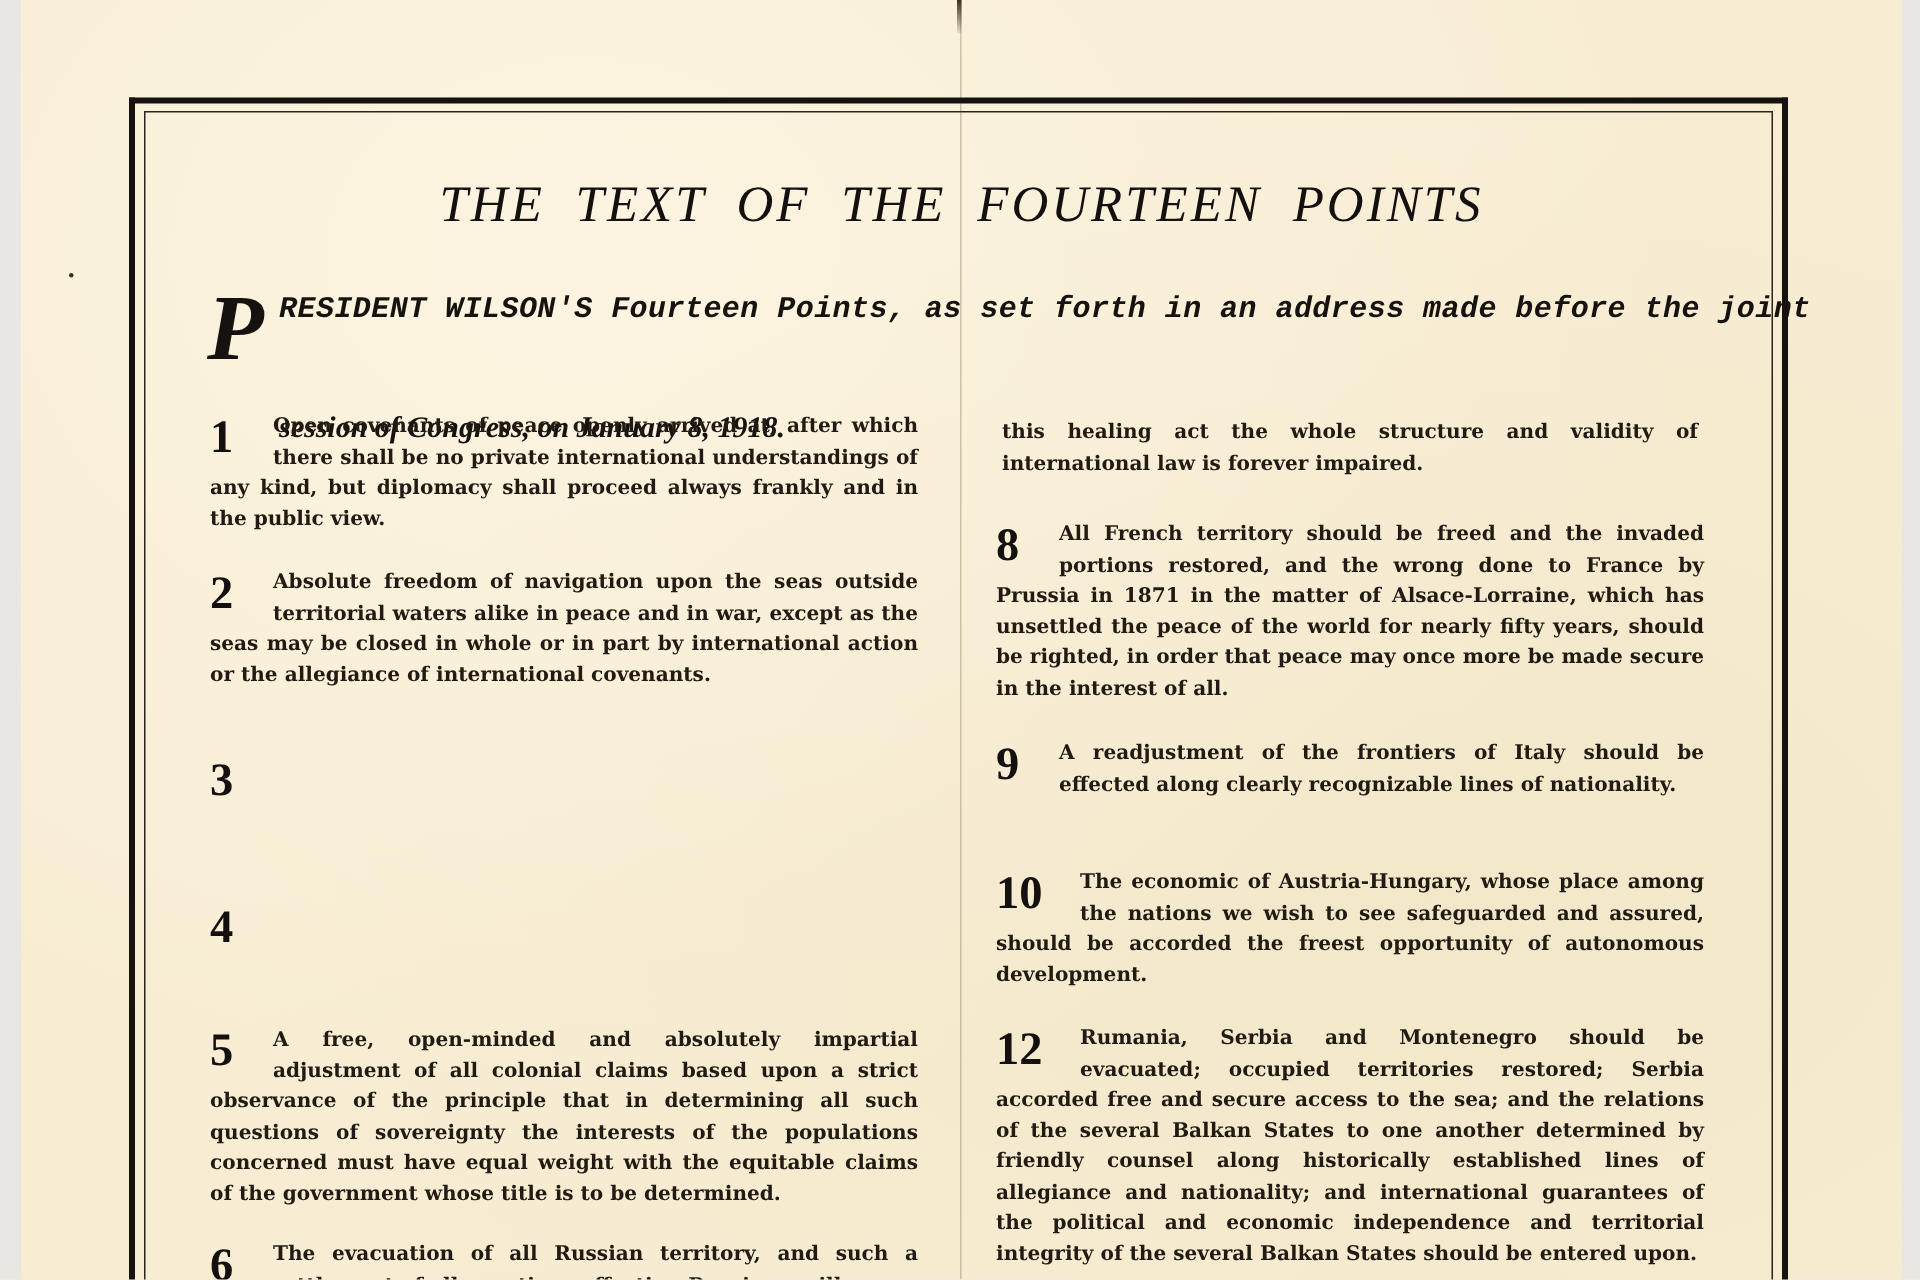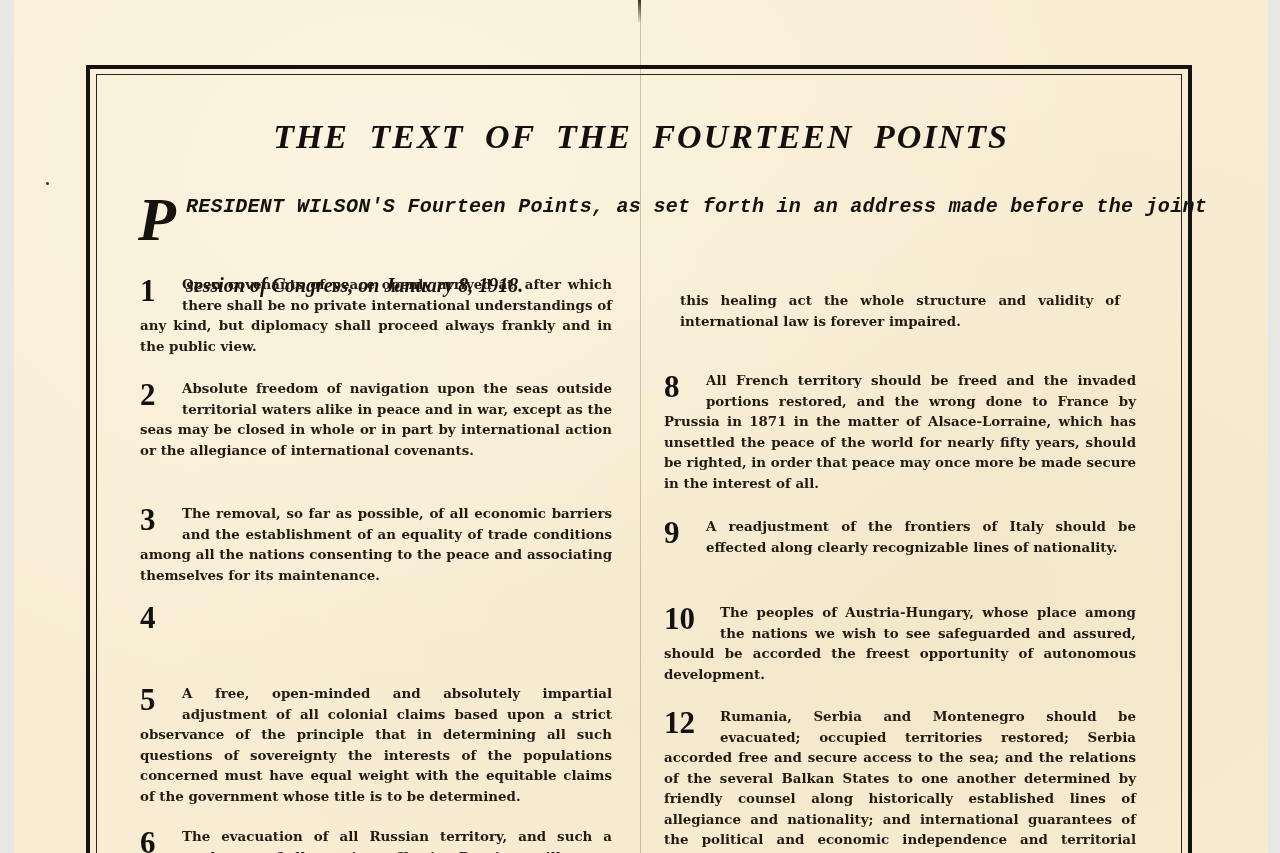--- a/index.html
+++ b/index.html
@@ -31,21 +31,21 @@
     border-bottom:none;
   }
   .frame-inner {
     position:absolute; left:6px; top:5px; right:6px; bottom:0;
     border:1px solid #2b241c; border-bottom:none;
   }
   .title {
     position:absolute; left:0; width:1254px; top:118px;
     text-align:center;
     font-family:"Liberation Serif", serif;
-    font-style:italic; font-weight:bold;
+    font-style:italic; font-weight:normal;
     font-size:34px; letter-spacing:2px; word-spacing:10px;
     color:#141010;
   }
   .intro {
     position:absolute; left:124px; top:190px; width:1000px;
     font-family:"Liberation Serif", serif;
     font-style:italic; font-weight:bold;
     font-size:20px; line-height:34px;
     color:#161210;
   }
@@ -65,21 +65,21 @@
   .col.left  { left:126px; top:274px; }
   .col.right { left:650px; top:274px; width:472px; }
   .point { position:relative; margin:0; }
   .num {
     float:left; font-family:"Liberation Serif", serif; font-weight:bold;
     font-size:31px; line-height:30px; margin:2px 12px 0 0; color:#141010;
     width:30px;
   }
   .num.wide { width:44px; }
   .ptext { text-align:justify; margin:0; }
-  .continuation { text-align:justify; margin:16px; }
+  .continuation { text-align:justify; margin:4px; }
 </style>
 </head>
 <body>
 
 <div class="paper">
   <div class="fold"></div>
   <div class="fold-top"></div>
   <span class="speck" style="left:32px;top:182px;"></span>
 
   <div class="frame-outer">
@@ -98,21 +98,20 @@
     <div class="point" style="height:104px;">
       <div class="num">1</div>
       <p class="ptext">Open covenants of peace openly arrived at, after which there shall be no private international understandings of any kind, but diplomacy shall proceed always frankly and in the public view.</p>
     </div>
     <div class="point" style="height:125px;">
       <div class="num">2</div>
       <p class="ptext">Absolute freedom of navigation upon the seas outside territorial waters alike in peace and in war, except as the seas may be closed in whole or in part by international action or the allegiance of international covenants.</p>
     </div>
     <div class="point" style="height:98px;">
       <div class="num">3</div>
-      <p class="ptext">The removal, so far as possible, of all economic barriers and the establishment of an equality of trade conditions among all the nations consenting to the peace and associating themselves for its maintenance.</p>
     </div>
     <div class="point" style="height:82px;">
       <div class="num">4</div>
     </div>
     <div class="point" style="height:143px;">
       <div class="num">5</div>
       <p class="ptext">A free, open-minded and absolutely impartial adjustment of all colonial claims based upon a strict observance of the principle that in determining all such questions of sovereignty the interests of the populations concerned must have equal weight with the equitable claims of the government whose title is to be determined.</p>
     </div>
     <div class="point">
       <div class="num">6</div>
@@ -125,20 +124,20 @@
     <div class="point" style="height:146px;">
       <div class="num">8</div>
       <p class="ptext">All French territory should be freed and the invaded portions restored, and the wrong done to France by Prussia in 1871 in the matter of Alsace-Lorraine, which has unsettled the peace of the world for nearly fifty years, should be righted, in order that peace may once more be made secure in the interest of all.</p>
     </div>
     <div class="point" style="height:86px;">
       <div class="num">9</div>
       <p class="ptext">A readjustment of the frontiers of Italy should be effected along clearly recognizable lines of nationality.</p>
     </div>
     <div class="point" style="height:104px;">
       <div class="num wide">10</div>
-      <p class="ptext">The peoples of Austria-Hungary, whose place among the nations we wish to see safeguarded and assured, should be accorded the freest opportunity of autonomous development.</p>
+      <p class="ptext">The economic of Austria-Hungary, whose place among the nations we wish to see safeguarded and assured, should be accorded the freest opportunity of autonomous development.</p>
     </div>
     <div class="point">
       <div class="num wide">12</div>
       <p class="ptext">Rumania, Serbia and Montenegro should be evacuated; occupied territories restored; Serbia accorded free and secure access to the sea; and the relations of the several Balkan States to one another determined by friendly counsel along historically established lines of allegiance and nationality; and international guarantees of the political and economic independence and territorial integrity of the several Balkan States should be entered upon.</p>
     </div>
   </div>
 </div>
 
 </body></html>

